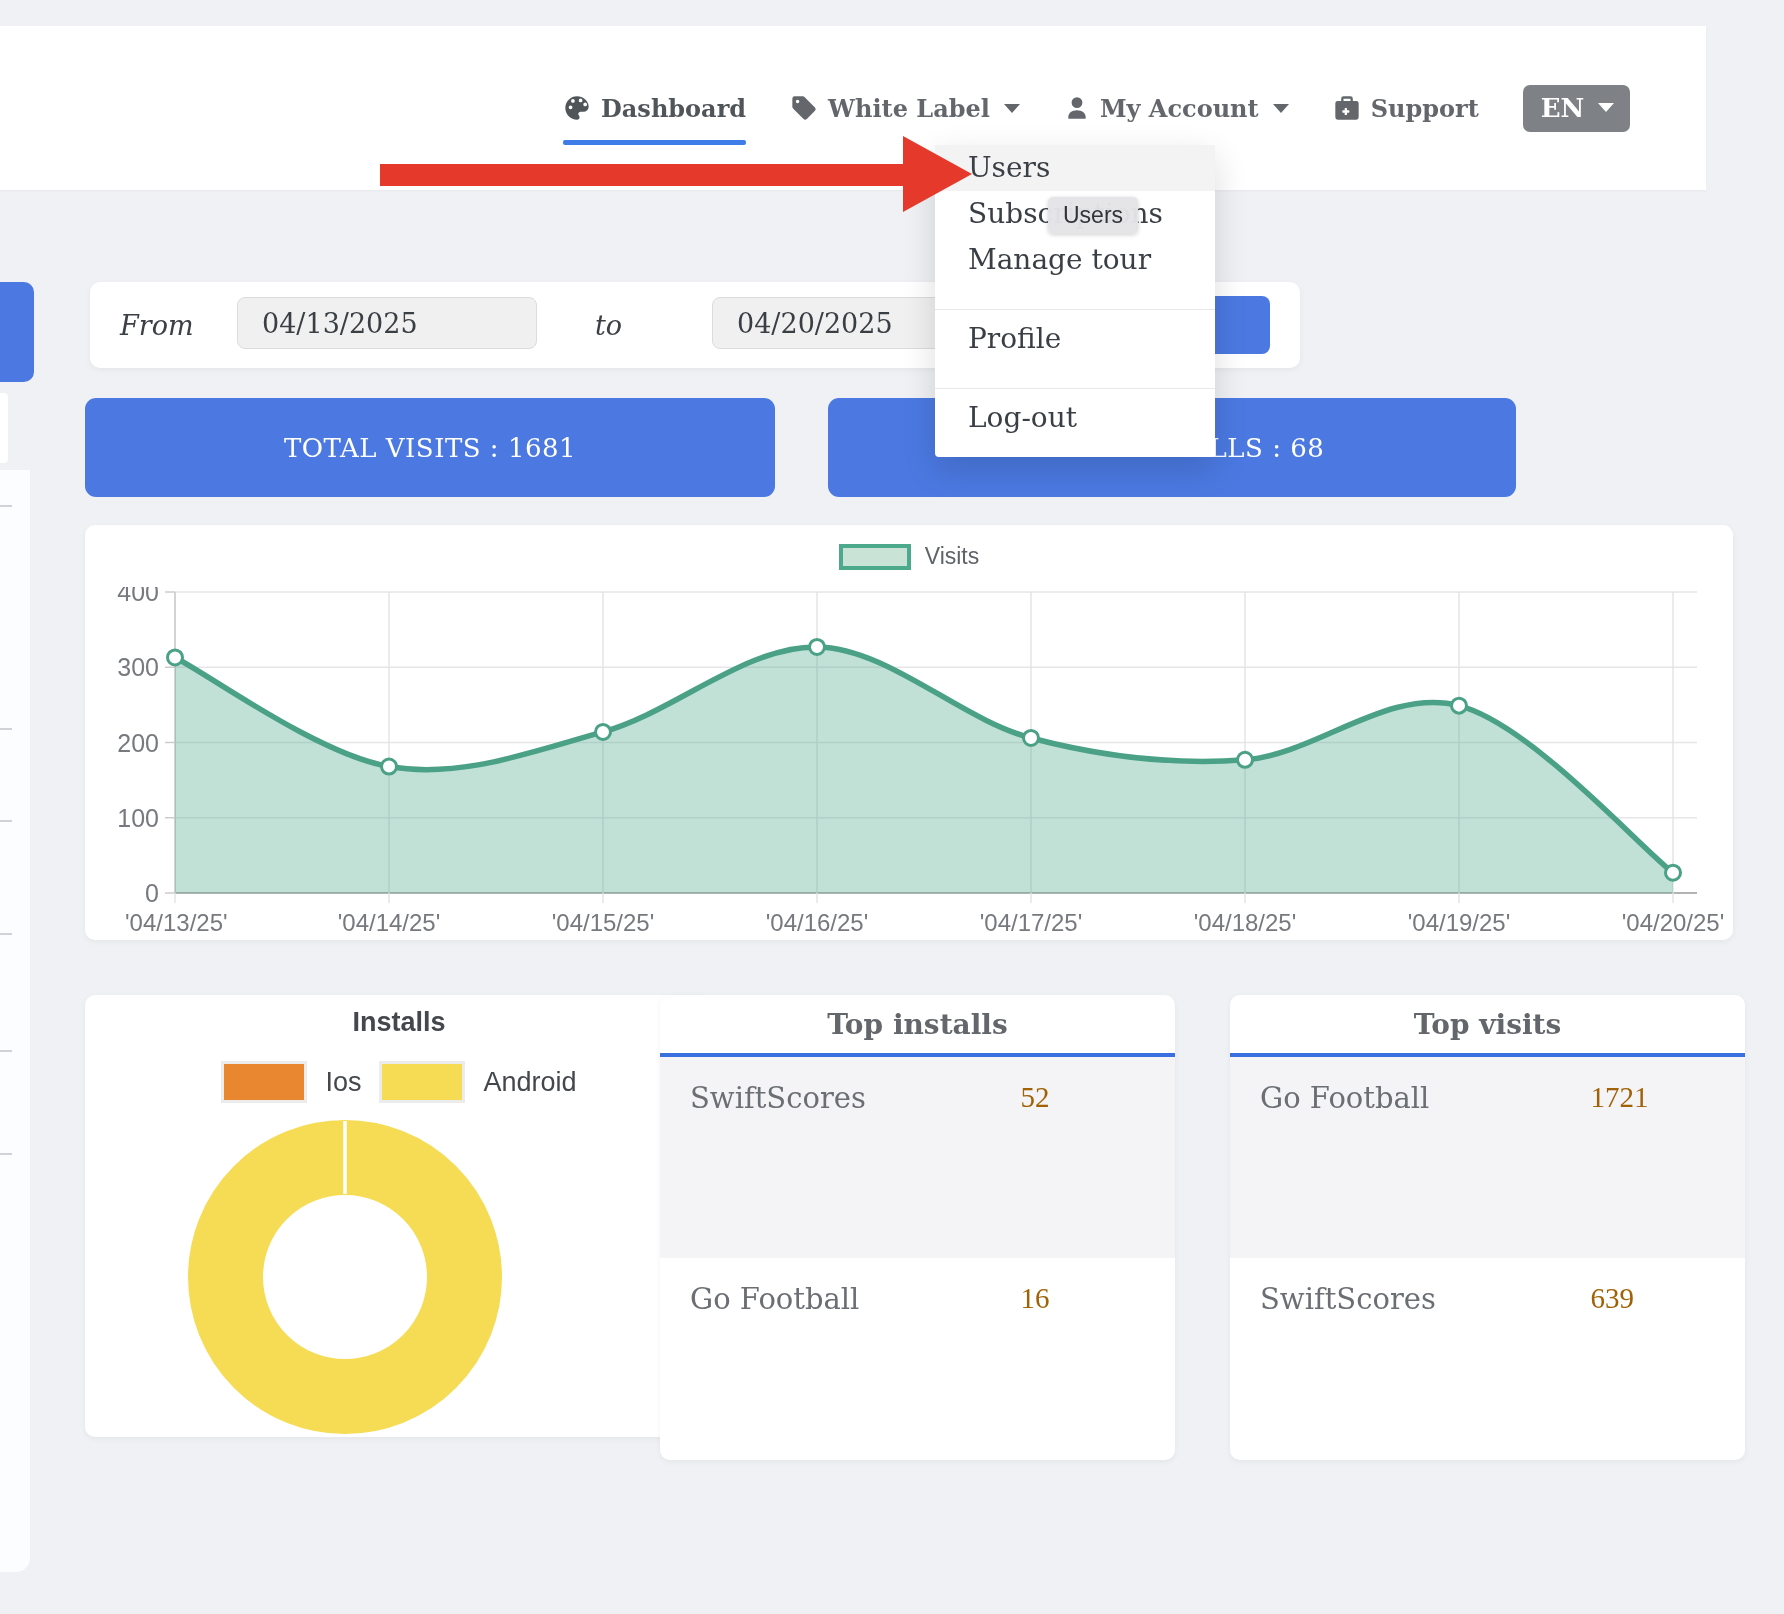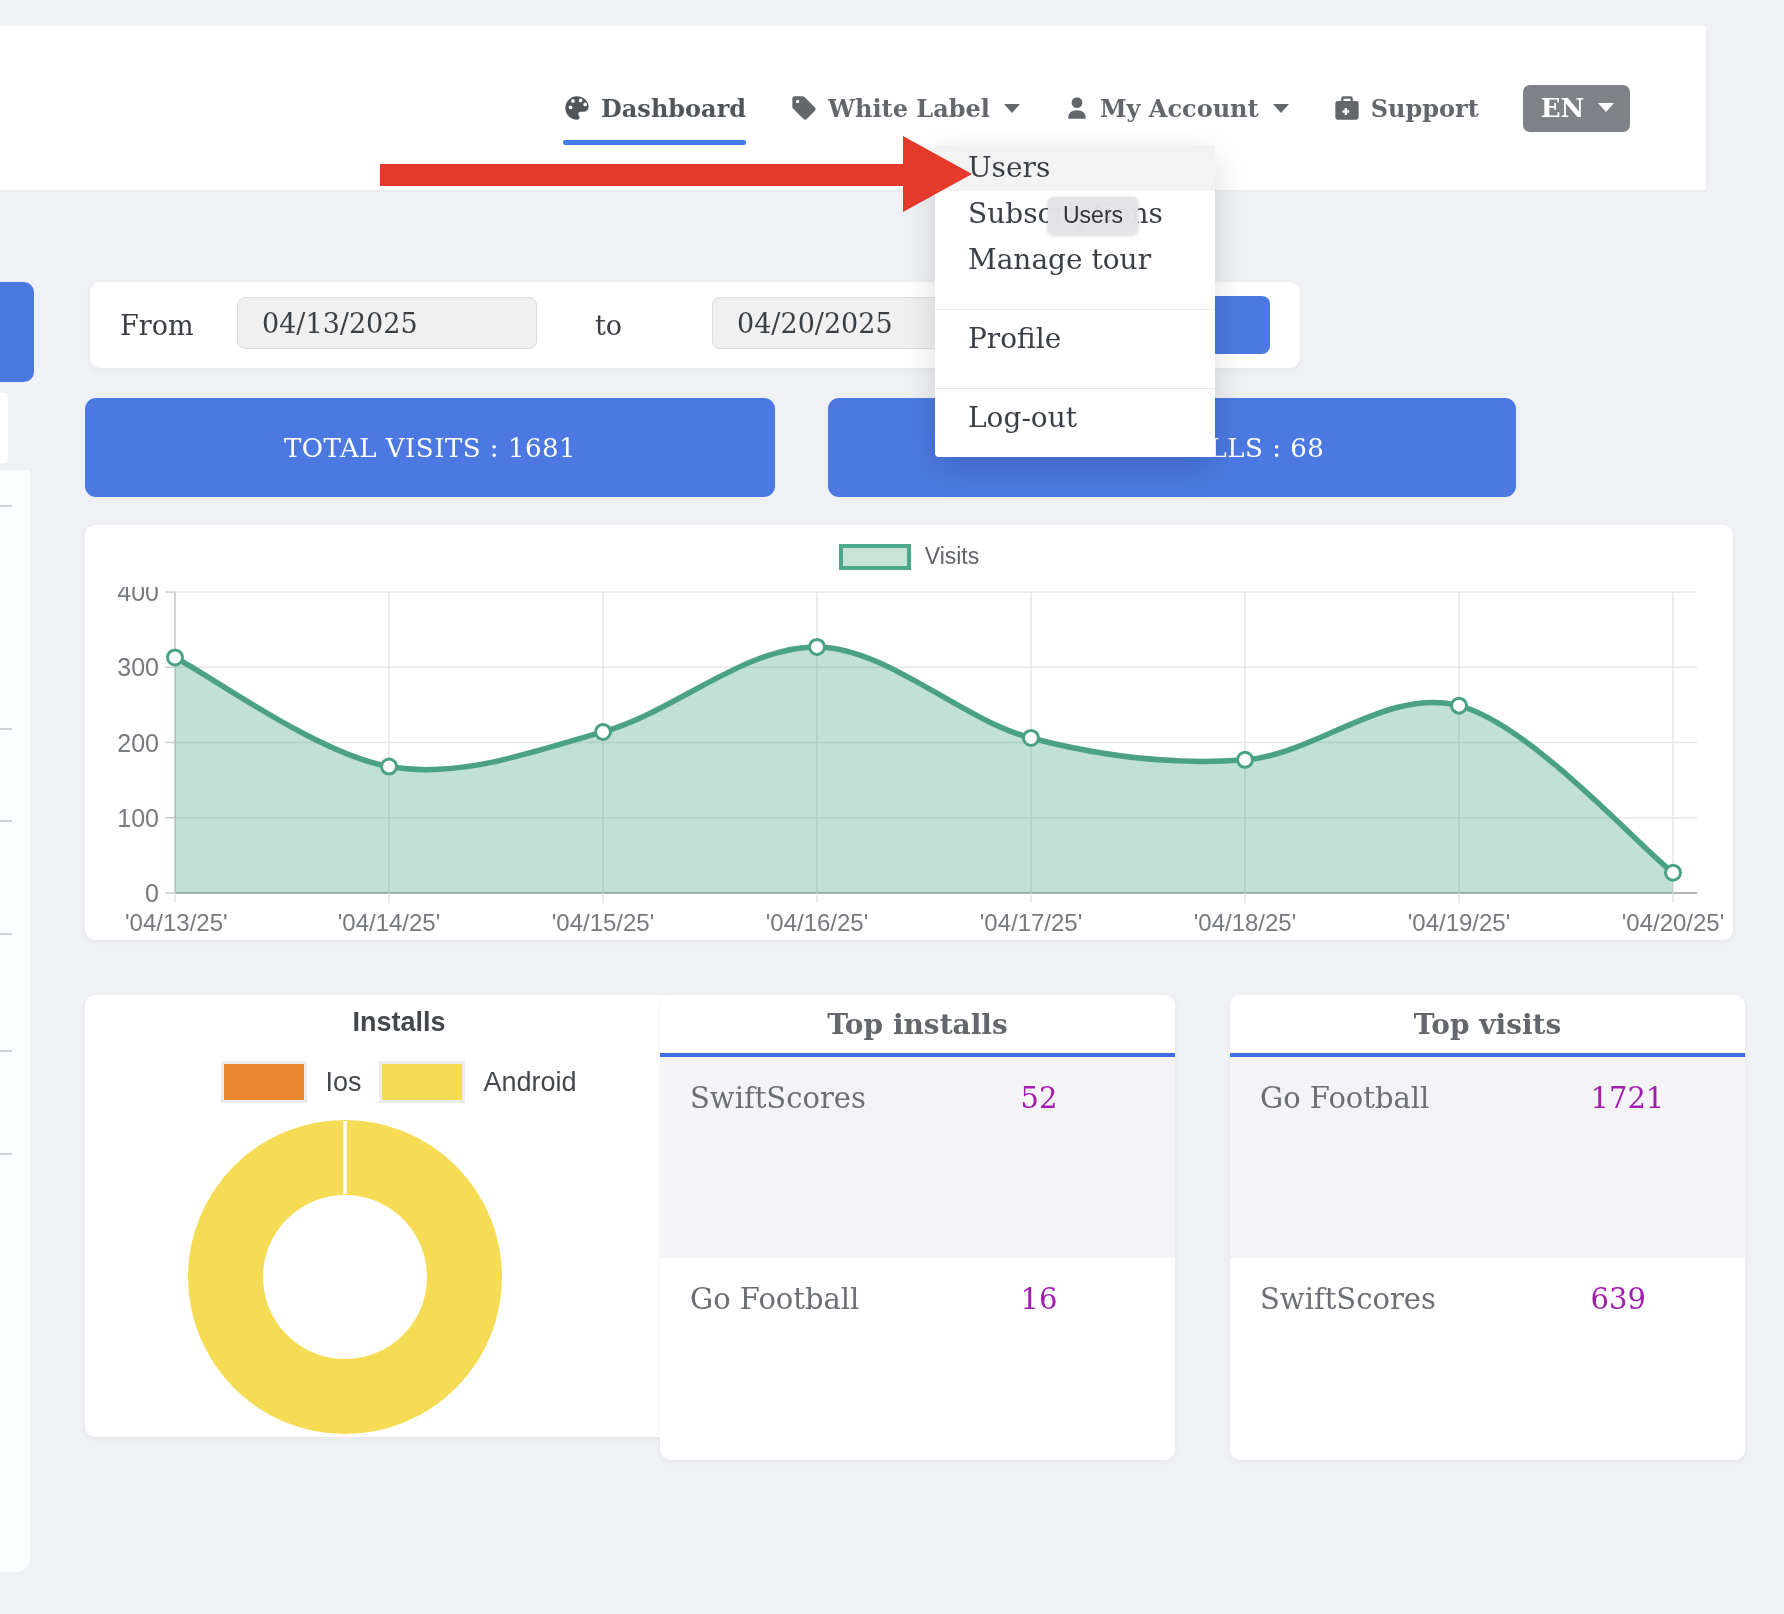--- a/index.html
+++ b/index.html
@@ -16,21 +16,21 @@
   .caret{width:0;height:0;border-left:8px solid transparent;border-right:8px solid transparent;border-top:9px solid currentColor;margin-left:4px;display:inline-block;}
   .icon{display:inline-flex;align-items:center;justify-content:center;}
   .lang-btn{background:#7e8286;color:#ffffff;border-radius:7px;padding:8px 16px 9px 18px;display:flex;align-items:center;gap:10px;font-size:26px;font-weight:700;cursor:pointer;}
   
   .frag-blue{left:0;top:282px;width:34px;height:100px;background:#4b79e1;border-radius:0 10px 10px 0;}
   .frag-white-sm{left:0;top:393px;width:8px;height:70px;background:#fff;border-radius:0 4px 4px 0;}
   .frag-strip{left:0;top:470px;width:30px;height:1102px;background:#fcfdfe;border-radius:0 0 14px 0;}
   .frag-strip .dash{position:absolute;left:0;width:12px;height:2px;background:#cfd2d6;}
   
   .filter-card{left:90px;top:282px;width:1210px;height:86px;background:#fff;border-radius:10px;box-shadow:0 2px 6px rgba(0,0,0,.05);}
-  .filter-label{position:absolute;top:0;height:86px;display:flex;align-items:center;font-size:27px;color:#3c4045;}
+  .filter-label{position:absolute;top:0;height:86px;display:flex;align-items:center;font-size:27px;color:#3c4045;font-style:italic;}
   .date-input{position:absolute;top:15px;width:300px;height:52px;background:#f0f0f1;border:1px solid #dcdcdd;border-radius:8px;font-size:27px;color:#3a3f44;display:flex;align-items:center;padding-left:24px;box-sizing:border-box;cursor:text;}
   .filter-btn{position:absolute;left:1050px;top:14px;width:130px;height:58px;background:#4b79e1;border:none;border-radius:8px;cursor:pointer;}
   
   .banner{top:398px;height:99px;background:#4b79e1;border-radius:11px;color:#fff;font-size:26px;letter-spacing:.5px;display:flex;align-items:center;justify-content:center;}
   
   .dropdown{left:935px;top:145px;width:280px;background:#fff;border-radius:4px;box-shadow:0 12px 34px rgba(0,0,0,.14);z-index:10;padding-bottom:16px;}
   .menu-item{height:46px;line-height:46px;padding-left:33px;font-size:28px;color:#3a3f45;cursor:pointer;white-space:nowrap;}
   .menu-item.hl{background:#f3f3f4;}
   .menu-div{height:1px;background:#e8e8ea;margin-top:26px;}
   .menu-item.after-div{margin-top:6px;}
@@ -51,21 +51,21 @@
   .pie-legend .sw.ios{background:#e8872f;}
   .pie-legend .sw.android{background:#f6dc55;}
   .pie-legend .tl{font-size:27px;color:#44484c;}
   .list-card{top:995px;width:515px;height:465px;}
   .ti-card{left:660px;} .tv-card{left:1230px;}
   .list-title{height:58px;display:flex;align-items:center;justify-content:center;font-size:28px;font-weight:700;color:#63666a;}
   .list-underline{height:4px;background:#3b6fe0;}
   .lrow{position:relative;height:201px;}
   .lrow.odd{background:#f4f4f6;}
   .lrow .rname{position:absolute;left:30px;top:24px;font-size:29px;color:#6b6f73;}
-  .lrow .rval{position:absolute;left:70%;top:24px;font-size:29px;color:#a21caf;}
+  .lrow .rval{position:absolute;left:70%;top:24px;font-size:29px;color:#a16207;font-family:Liberation Serif, serif;}
 </style>
 </head>
 <body>
 
 <div class="abs header">
   <div class="nav">
     <div class="nav-item active">
       <span class="icon">
         <svg width="28" height="28" viewBox="0 0 24 24">
             <path fill="currentColor" d="M12 2A10 10 0 0 0 12 22c1.4 0 2.2-.9 2.2-2 0-.6-.2-1-.6-1.5-.3-.4-.5-.8-.5-1.3 0-1.1.9-2 2-2h2.4A4.5 4.5 0 0 0 22 10.7C21.7 5.8 17.3 2 12 2zM6.5 13a1.6 1.6 0 1 1 0-3.2 1.6 1.6 0 0 1 0 3.2zm2-5.5a1.6 1.6 0 1 1 0-3.2 1.6 1.6 0 0 1 0 3.2zm6.6-.4a1.6 1.6 0 1 1 0-3.2 1.6 1.6 0 0 1 0 3.2zm3.9 3.4a1.6 1.6 0 1 1 0-3.2 1.6 1.6 0 0 1 0 3.2z"></path>

